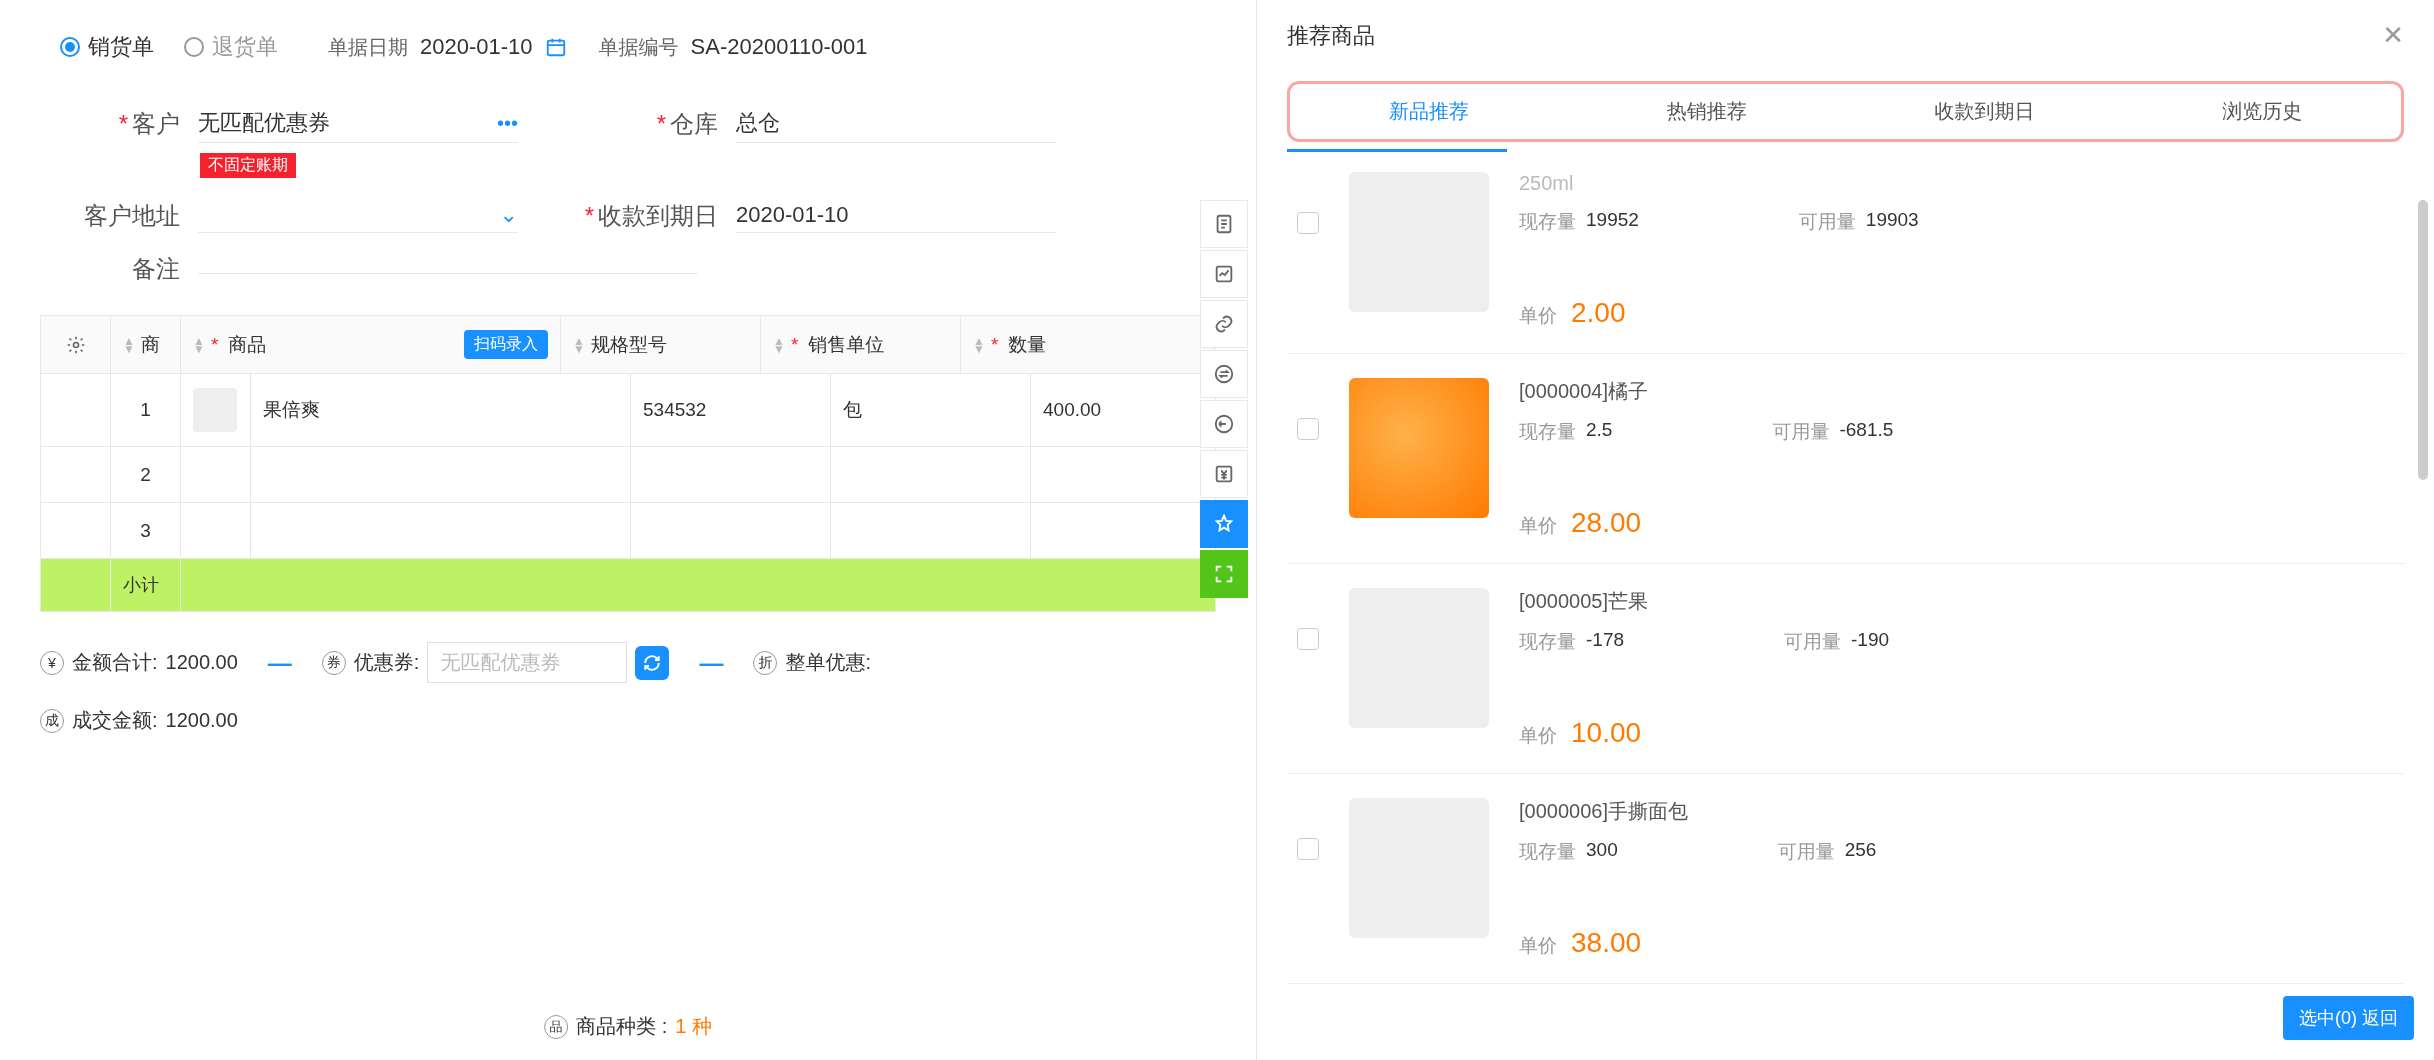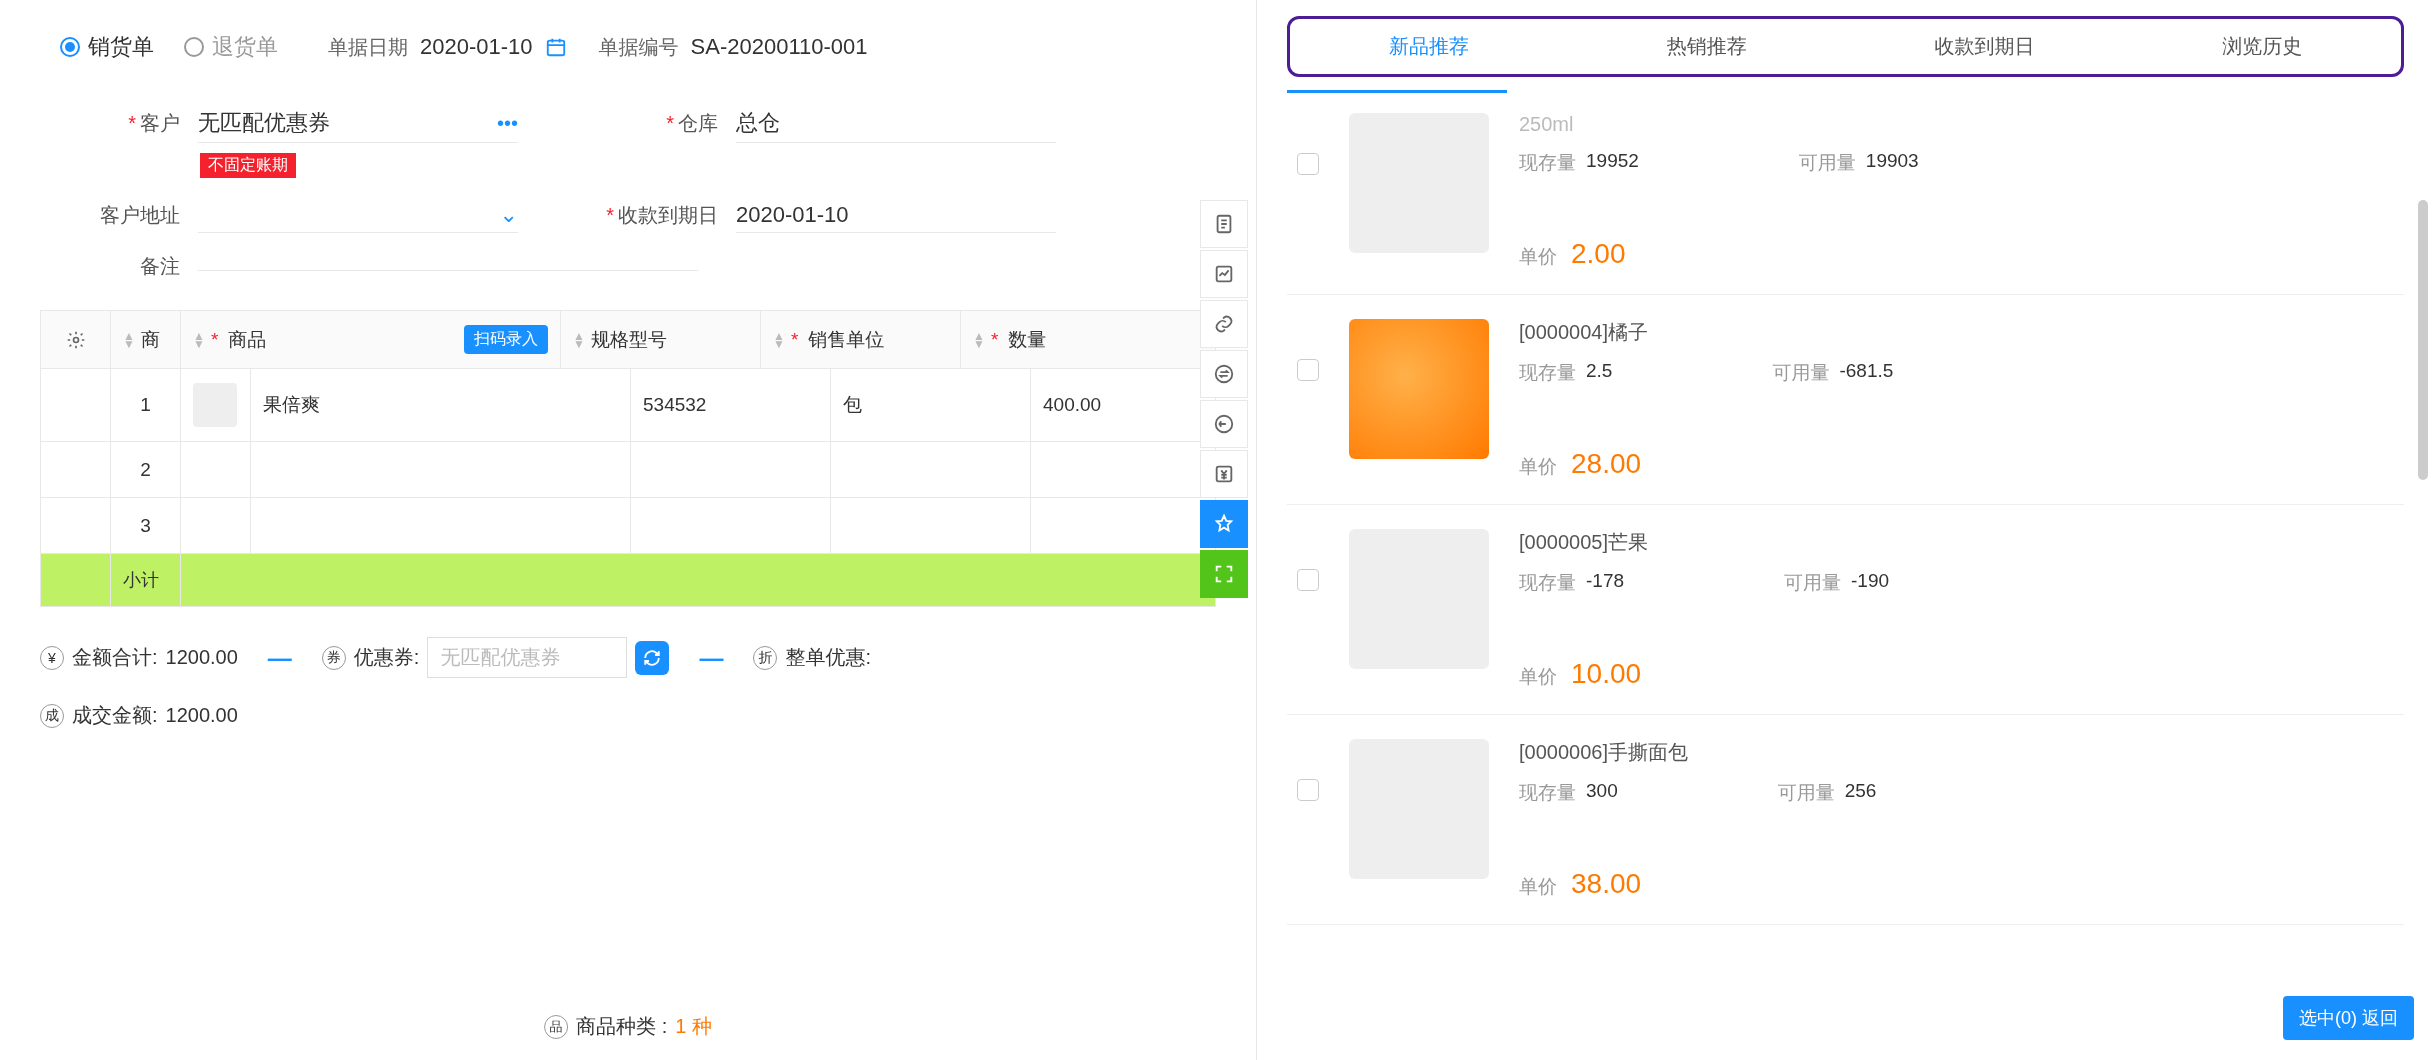--- a/index.html
+++ b/index.html
@@ -12,21 +12,21 @@
 .radio-circle { width: 20px; height: 20px; border: 2px solid #999; border-radius: 50%; display: inline-flex; align-items: center; justify-content: center; }
 .radio-circle.active { border-color: #1890ff; }
 .radio-circle.active::after { content: ""; width: 10px; height: 10px; background: #1890ff; border-radius: 50%; }
 .doc-meta { display: flex; align-items: center; gap: 12px; font-size: 20px; }
 .doc-meta .label { color: #666; }
 .doc-meta .val { font-size: 22px; }
 .cal-icon { color: #1890ff; font-size: 22px; }
 .form-grid { display: flex; flex-direction: column; gap: 20px; margin-bottom: 30px; }
 .form-row { display: flex; gap: 60px; align-items: flex-start; }
 .form-item { display: flex; align-items: center; gap: 18px; }
-.form-item .flabel { width: 140px; text-align: right; font-size: 20px; color: #555; }
+.form-item .flabel { width: 140px; text-align: right; font-size: 24px; color: #555; }
 .req { color: #f5222d; margin-right: 4px; }
 .form-item .finput { min-width: 320px; font-size: 22px; border-bottom: 1px solid #e8e8e8; padding: 4px 0; display: flex; align-items: center; justify-content: space-between; }
 .more-icon { color: #1890ff; font-size: 20px; cursor: pointer; }
 .badge-red { background: #f5222d; color: #fff; font-size: 16px; padding: 2px 8px; display: inline-block; margin-top: 4px; }
 .chev-down { color: #1890ff; }
 .table-wrap { border: 1px solid #e8e8e8; }
 .thead { display: flex; background: #fafafa; border-bottom: 1px solid #e8e8e8; }
 .th, .td { padding: 14px 12px; border-right: 1px solid #e8e8e8; display: flex; align-items: center; font-size: 19px; }
 .th { font-weight: 500; gap: 6px; }
 .sort-icon { color: #bbb; font-size: 12px; line-height: 8px; display: flex; flex-direction: column; }
@@ -51,21 +51,21 @@
 .totals .ticon { width: 24px; height: 24px; border: 1px solid #999; border-radius: 50%; display: inline-flex; align-items: center; justify-content: center; font-size: 14px; }
 .dash { color: #1890ff; font-weight: bold; font-size: 24px; }
 .coupon-input { border: 1px solid #ddd; padding: 6px 12px; width: 200px; color: #bbb; }
 .refresh-btn { width: 34px; height: 34px; background: #1890ff; color: #fff; border-radius: 6px; display: inline-flex; align-items: center; justify-content: center; cursor: pointer; }
 .totals2 { margin-top: 24px; }
 .footer-left { position: absolute; bottom: 20px; left: 50%; transform: translateX(-50%); font-size: 20px; display: flex; align-items: center; gap: 8px; }
 .footer-left .orange { color: #ff7a00; }
 .right-pane { flex: 1; border-left: 1px solid #e8e8e8; display: flex; flex-direction: column; position: relative; }
 .right-header { display: flex; justify-content: space-between; align-items: center; padding: 20px 30px; font-size: 22px; }
 .close-x { font-size: 26px; color: #999; cursor: pointer; }
-.rec-tabs { display: flex; border: 3px solid #4c1d95; border-radius: 12px; margin: 16px 30px; padding: 14px 0; }
+.rec-tabs { display: flex; border: 3px solid #fca5a5; border-radius: 12px; margin: 10px 30px; padding: 14px 0; }
 .rec-tab { flex: 1; text-align: center; font-size: 20px; cursor: pointer; color: #555; }
 .rec-tab.active { color: #1890ff; }
 .rec-tab-underline { height: 3px; background: #1890ff; width: 220px; margin-left: 30px; margin-top: -3px; }
 .rec-list { flex: 1; overflow-y: auto; margin: 20px 30px 0 30px; }
 .rec-item { display: flex; align-items: flex-start; gap: 30px; padding: 24px 10px; border-bottom: 1px solid #eee; }
 .rec-check { width: 22px; height: 22px; border: 1px solid #ccc; border-radius: 4px; margin-top: 40px; cursor: pointer; }
 .rec-img { width: 140px; height: 140px; background: #eee; border-radius: 6px; display: flex; align-items: center; justify-content: center; }
 .rec-img.orange-img { background: radial-gradient(circle at 40% 40%, #ffb14a, #ff7a00); }
 .rec-info { flex: 1; display: flex; flex-direction: column; gap: 14px; }
 .rec-title { font-size: 20px; color: #555; }
@@ -302,20 +302,24 @@
     </div>
 
     <div class="footer-left">
       <span class="ticon" style="width:24px;height:24px;border:1px solid #999;border-radius:50%;display:inline-flex;align-items:center;justify-content:center;font-size:13px">品</span>
       <span>商品种类 :</span>
       <span class="orange">1 种</span>
     </div>
   </div>
 
   <div class="right-pane">
+    <div class="right-header">
+      <span>推荐商品</span>
+      <span class="close-x">✕</span>
+    </div>
     <div class="rec-tabs">
       <div class="rec-tab active">新品推荐</div>
       <div class="rec-tab">热销推荐</div>
       <div class="rec-tab">收款到期日</div>
       <div class="rec-tab">浏览历史</div>
     </div>
     <div class="rec-tab-underline"></div>
     <div class="rec-list" id="rec-list">
         <div class="rec-item" style="padding-top: 0px;">
           <div class="rec-check"></div>

